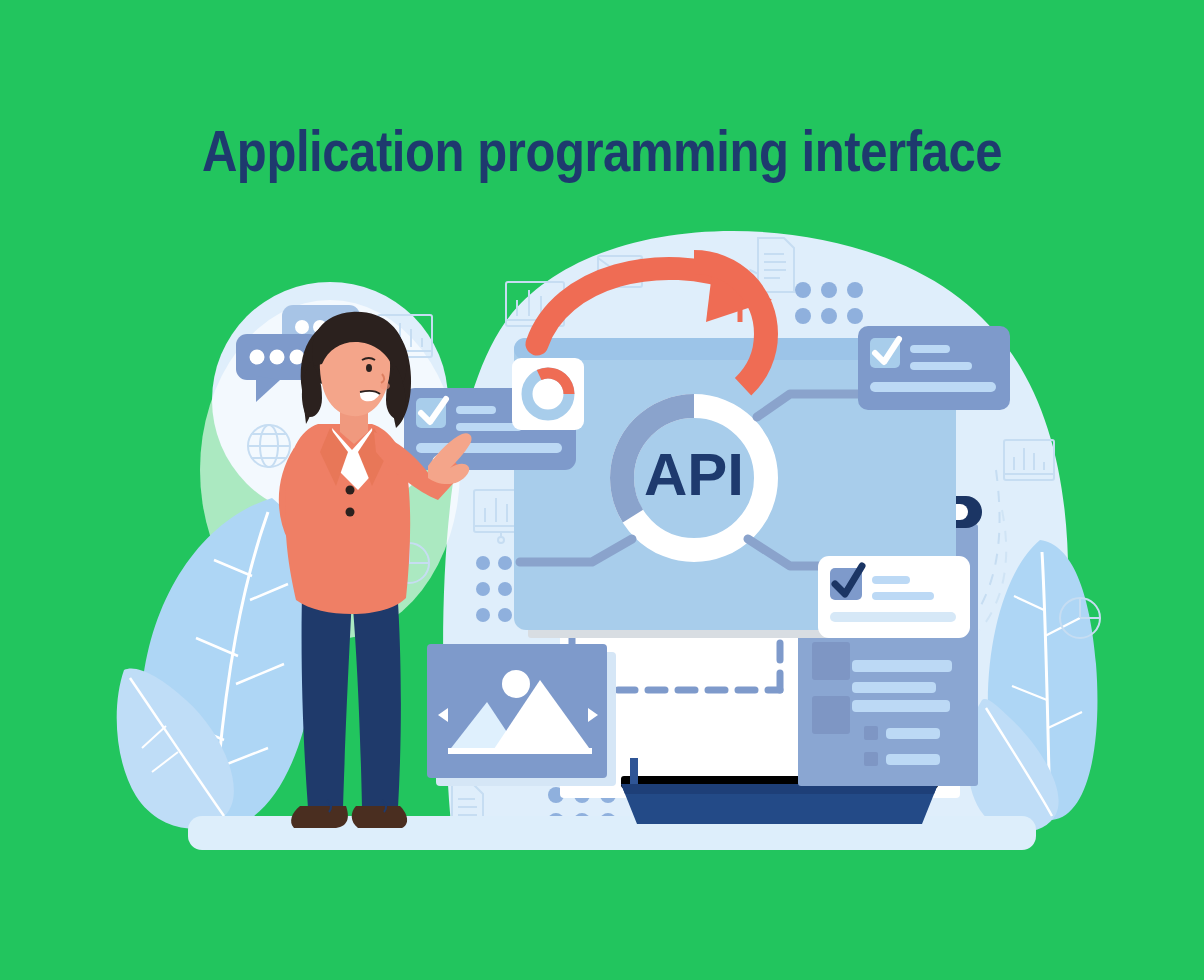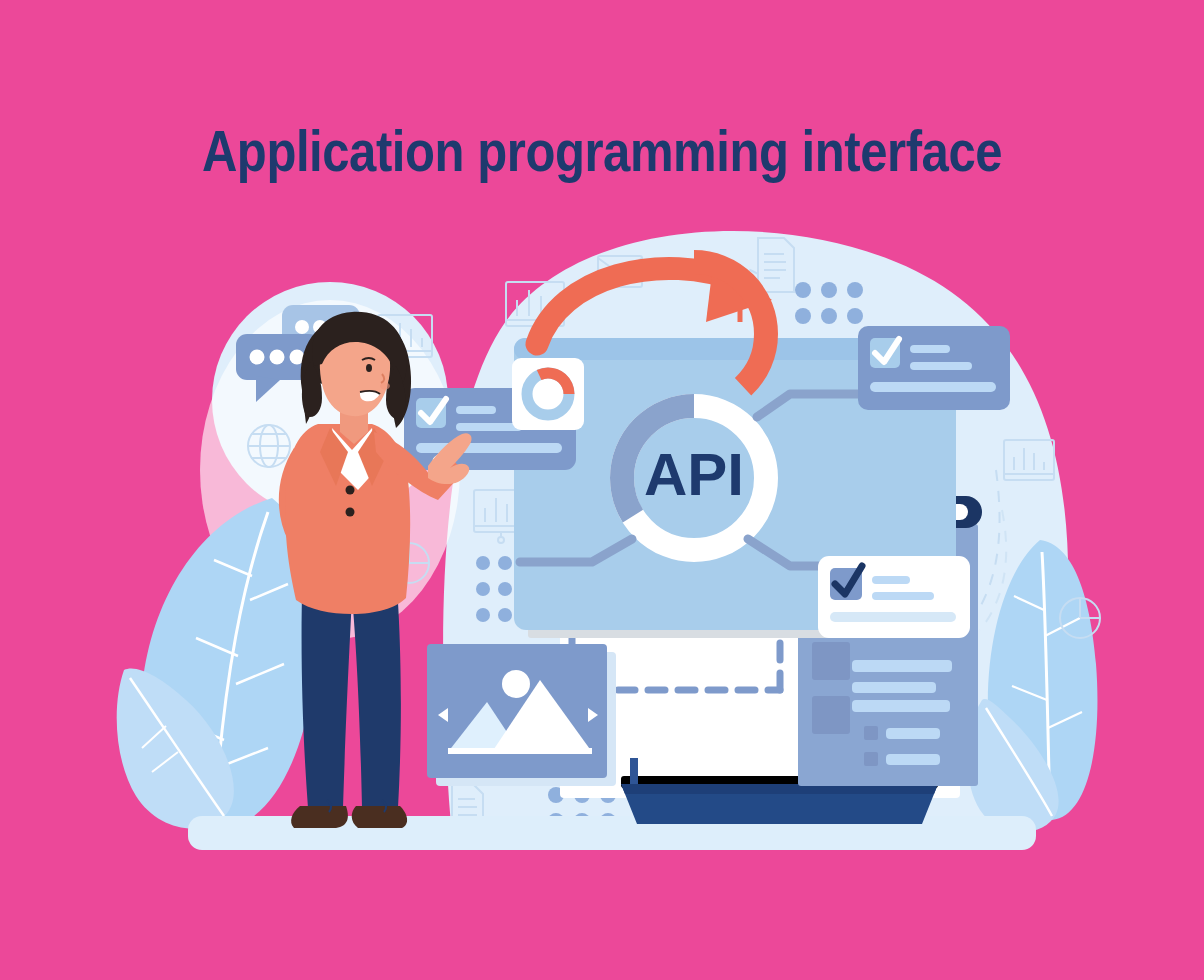--- a/index.html
+++ b/index.html
@@ -5,21 +5,21 @@
   * { margin:0; padding:0; box-sizing:border-box; }
   html,body {
     width:1204px; height:980px;
     background:#ffffff;
     font-family:"Liberation Sans", sans-serif;
     overflow:hidden;
   }
   #stage {
     position:relative;
     width:1204px; height:980px;
-    background:#ec4899;
+    background:#22c55e;
   }
   #title {
     position:absolute;
     left:0; top:118px;
     width:1204px;
     text-align:center;
     font-family:"Liberation Sans", sans-serif;
     font-weight:bold;
     font-size:57px;
     letter-spacing:-0.5px;

